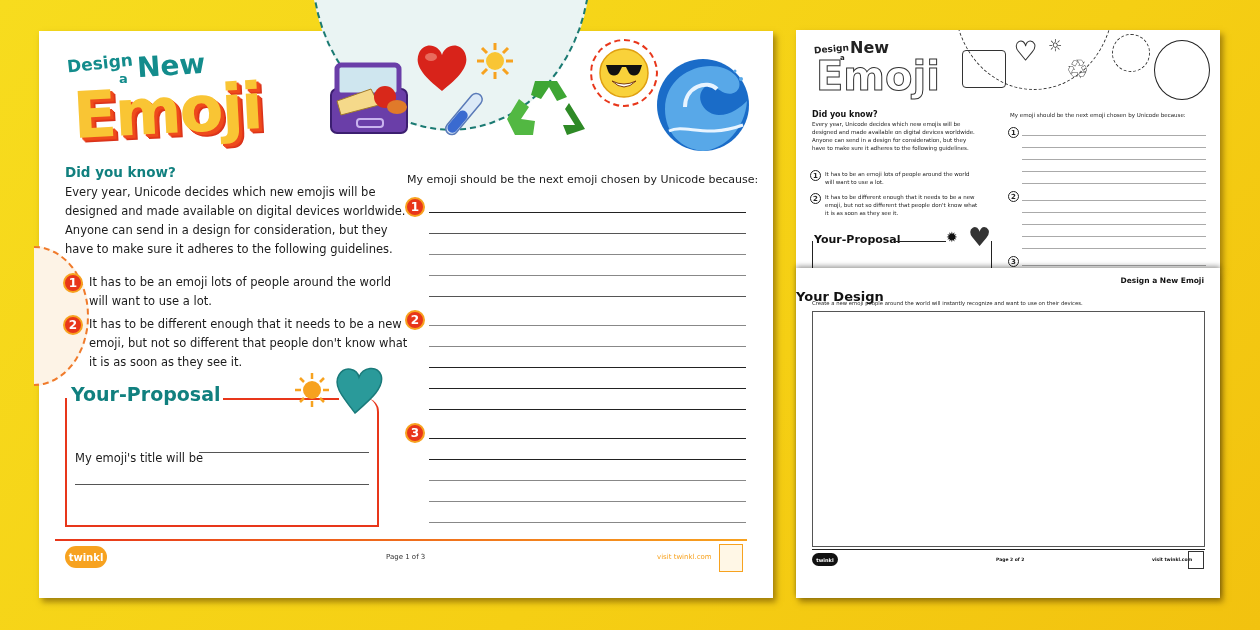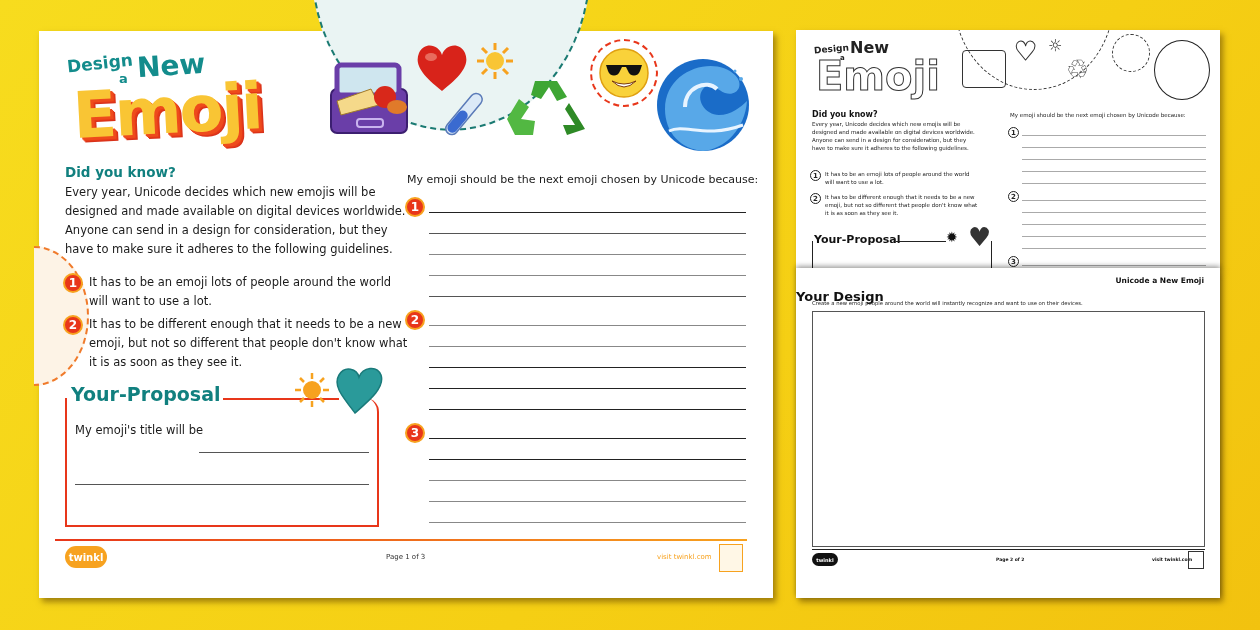--- a/index.html
+++ b/index.html
@@ -146,21 +146,21 @@
           <line x1="5" y1="29" x2="9" y2="25"></line>
         </g>
         <circle cx="17" cy="17" r="9" fill="#f7a21f"></circle>
       </svg>
   </div>
   <div class="abs" style="left:296px;top:334px;width:48px;height:50px">
     <svg width="48" height="50" viewBox="0 0 48 50">
         <path d="M20 48 C6 30,-2 20,4 10 C10 0,22 4,24 12 C28 2,42 0,46 10 C50 22,36 34,20 48Z" fill="#2a9a9a" stroke="#1a7a7a" stroke-width="1.5"></path>
       </svg>
   </div>
-  <div class="abs body-txt" style="left:36px;top:390px">My emoji's title will be</div>
+  <div class="abs body-txt" style="left:36px;top:418px">My emoji's title will be</div>
   <div class="line" style="left:160px;top:421px;width:170px"></div>
   <div class="line" style="left:36px;top:453px;width:294px"></div>
 
   <div class="abs body-txt" style="left:368px;top:139px;font-size:11px">My emoji should be the next emoji chosen by Unicode because:</div>
 
   <span class="abs num" style="left:366px;top:166px;width:20px;height:20px;font-size:12px">1</span>
   <div class="line" style="left:390px;top:181px;width:317px;background:#222"></div>
   <div class="line" style="left:390px;top:202px;width:317px"></div>
   <div class="line" style="left:390px;top:223px;width:317px;background:#888"></div>
   <div class="line" style="left:390px;top:244px;width:317px;background:#888"></div>
@@ -239,21 +239,21 @@
   <div class="line" style="left:226px;top:170px;width:184px;background:#aaa"></div>
   <div class="line" style="left:226px;top:182px;width:184px;background:#aaa"></div>
   <div class="line" style="left:226px;top:194px;width:184px;background:#aaa"></div>
   <div class="line" style="left:226px;top:206px;width:184px;background:#aaa"></div>
   <div class="line" style="left:226px;top:218px;width:184px;background:#aaa"></div>
   <span class="abs bw-num" style="left:212px;top:226px;width:11px;height:11px;font-size:7px">3</span>
   <div class="line" style="left:226px;top:235px;width:184px;background:#aaa"></div>
 </div>
 
 <div class="sheet" id="p2b">
-  <div class="abs" style="right:16px;top:8px;font-size:7.5px;font-weight:bold;color:#111">Unicode a New Emoji</div>
+  <div class="abs" style="right:16px;top:8px;font-size:7.5px;font-weight:bold;color:#111">Design a New Emoji</div>
   <div class="abs" style="left:0;top:21px;font-size:13px;font-weight:bold;color:#111">Your Design</div>
   <div class="abs" style="left:16px;top:32px;font-size:5.3px;color:#222;white-space:nowrap">Create a new emoji people around the world will instantly recognize and want to use on their devices.</div>
   <div class="abs" style="left:16px;top:43px;width:393px;height:236px;border:1px solid #555"></div>
   <div class="abs" style="left:16px;top:281px;width:393px;height:1px;background:#222"></div>
   <div class="abs" style="left:16px;top:285px;width:26px;height:13px;background:#111;color:#fff;font-size:5px;font-weight:bold;border-radius:7px;display:flex;align-items:center;justify-content:center">twinkl</div>
   <div class="abs" style="left:200px;top:289px;font-size:4.5px;font-weight:bold;color:#111">Page 2 of 2</div>
   <div class="abs" style="left:356px;top:289px;font-size:4.5px;font-weight:bold;color:#111">visit twinkl.com</div>
   <div class="abs" style="left:392px;top:283px;width:16px;height:18px;border:1px solid #333"></div>
 </div>
 

